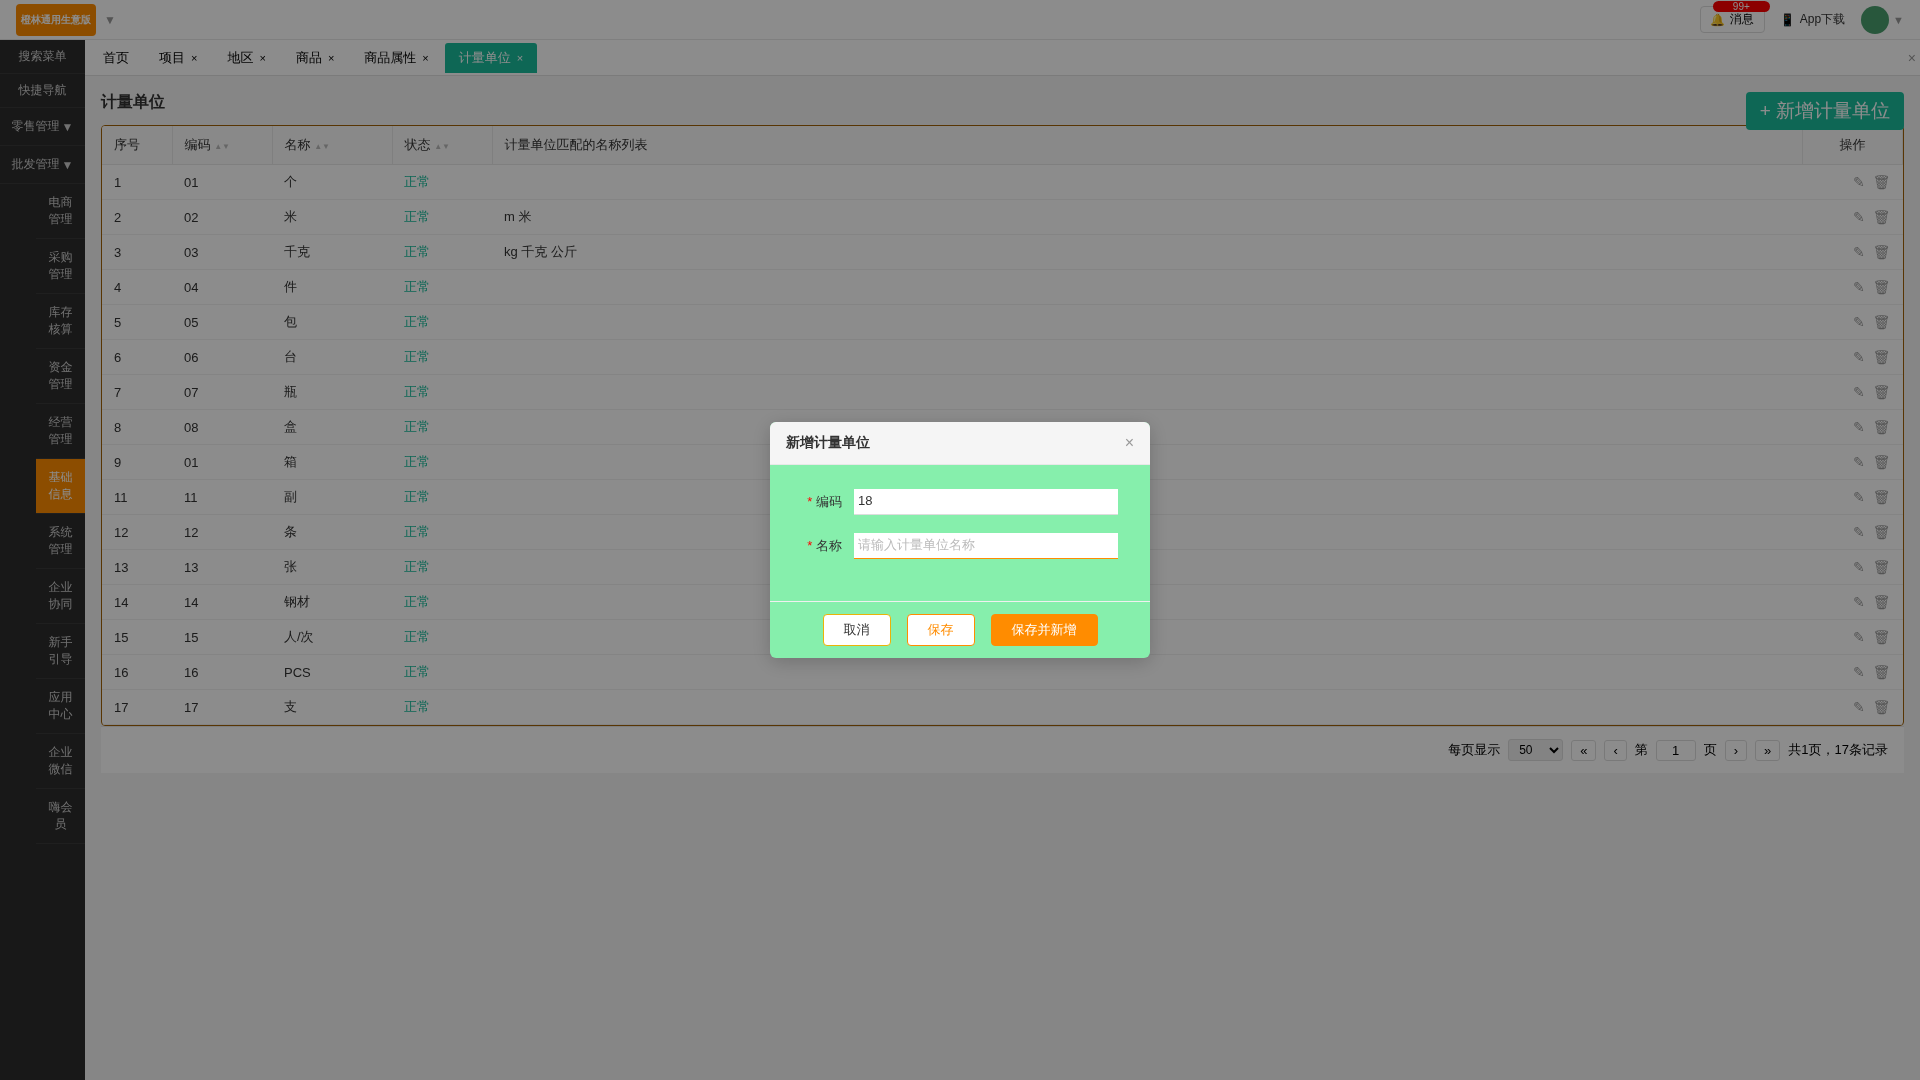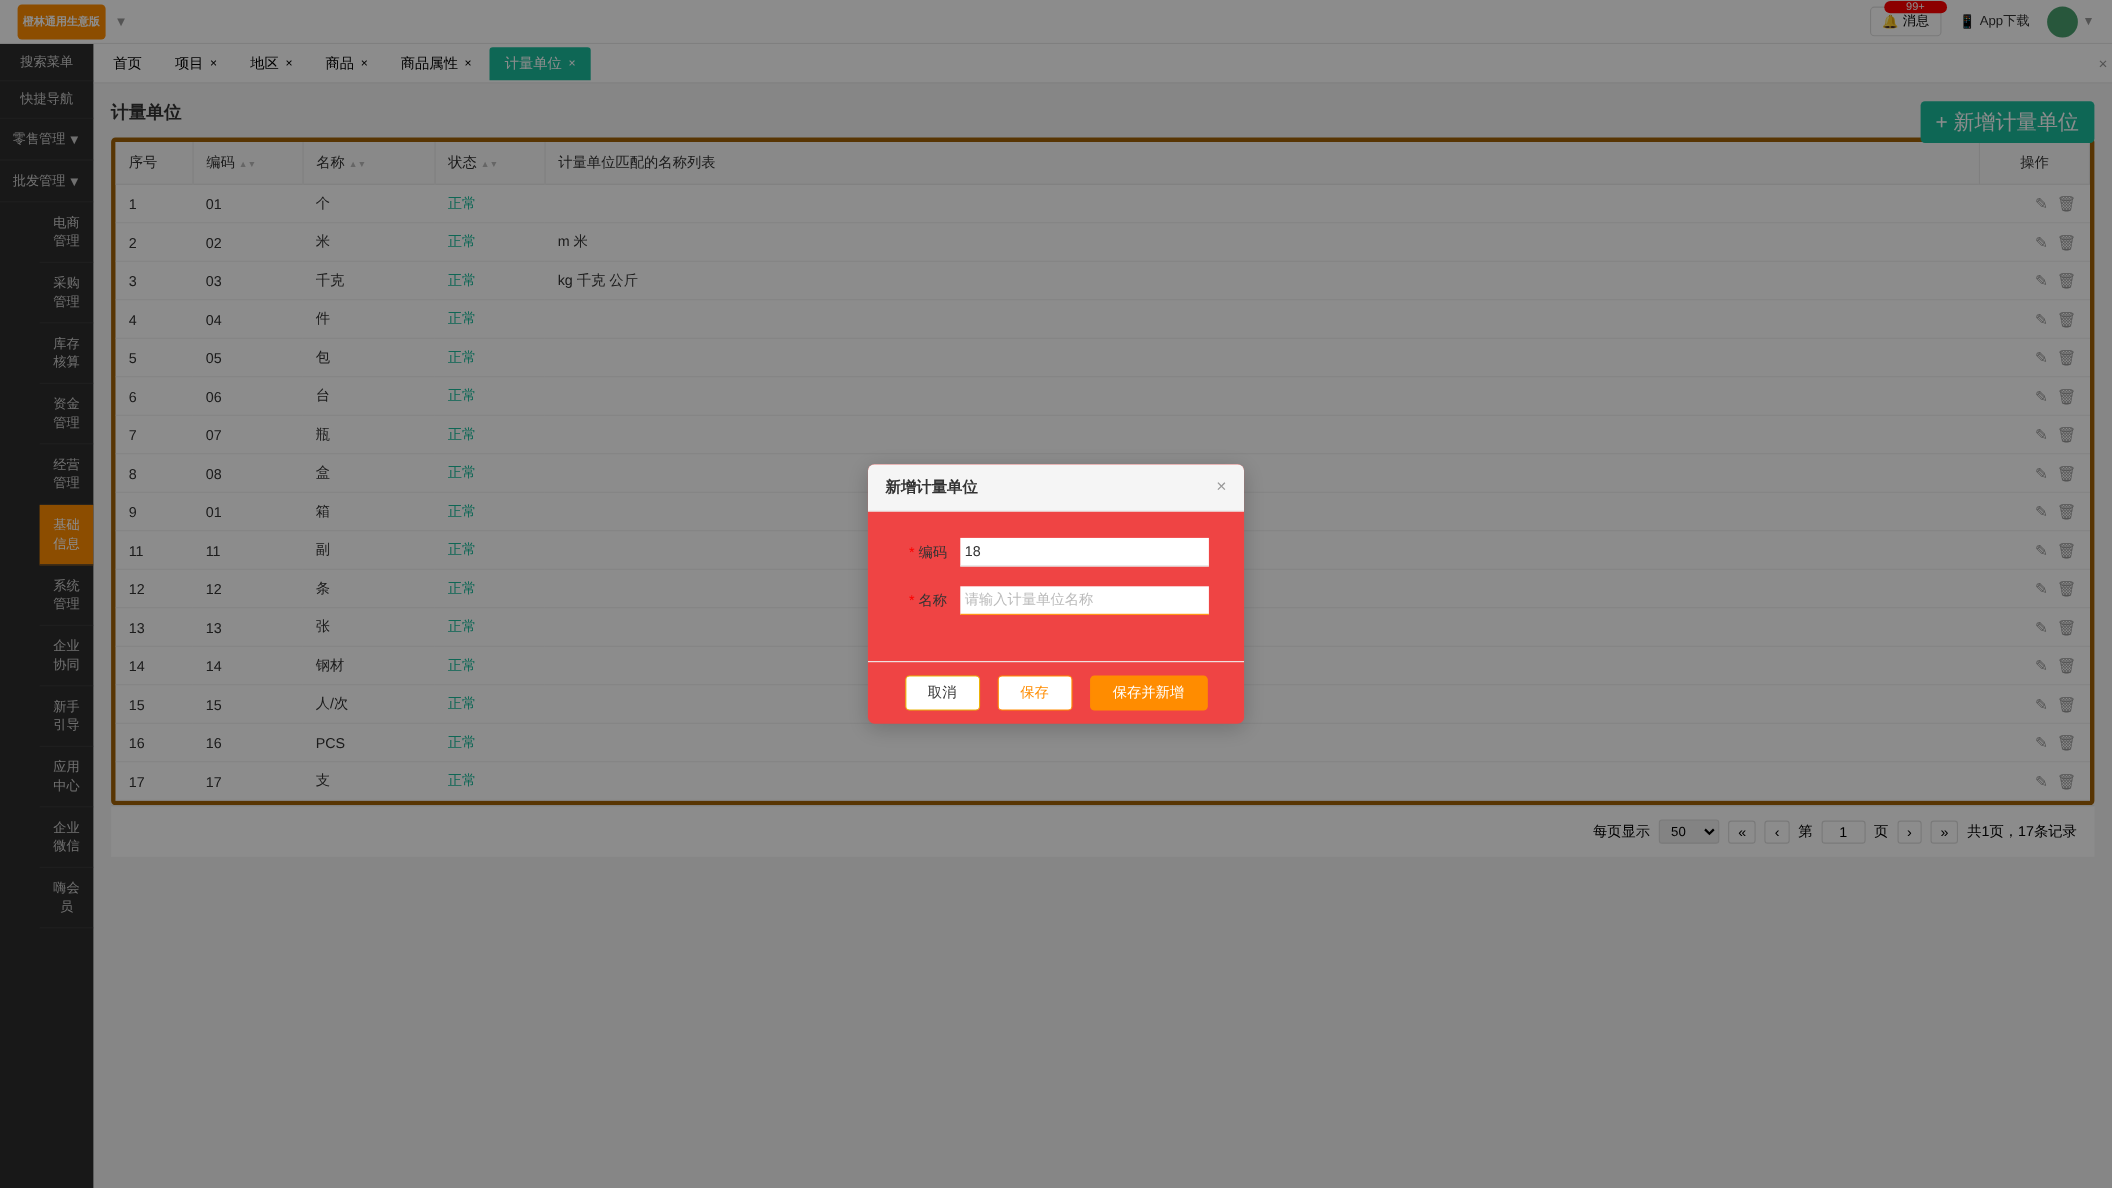--- a/index.html
+++ b/index.html
@@ -212,21 +212,21 @@
       padding: 6px 14px;
       cursor: pointer;
       font-size: 19px;
     }
 
     
     .data-table {
       background: #fff;
       border-radius: 4px;
       overflow: hidden;
-      border: 4px solid #a16207;
+      border: 1px solid #a16207;
       width: 100%;
     }
     .data-table table {
       width: 100%;
       border-collapse: collapse;
     }
     .data-table thead tr {
       background: #fafafa;
       border-bottom: 1px solid #e8e8e8;
     }
@@ -298,23 +298,23 @@
       top: 0; left: 0; right: 0; bottom: 0;
       background: rgba(0,0,0,0.45);
       z-index: 100;
       display: flex;
       align-items: center;
       justify-content: center;
     }
 
     
     .modal {
-      background: #ef4444;
+      background: #86efac;
       border-radius: 6px;
-      width: 342px;
+      width: 380px;
       box-shadow: 0 4px 20px rgba(0,0,0,0.2);
       overflow: hidden;
     }
     .modal-header {
       background: #f5f5f5;
       padding: 12px 16px;
       display: flex;
       align-items: center;
       justify-content: space-between;
       border-bottom: 1px solid #e8e8e8;

